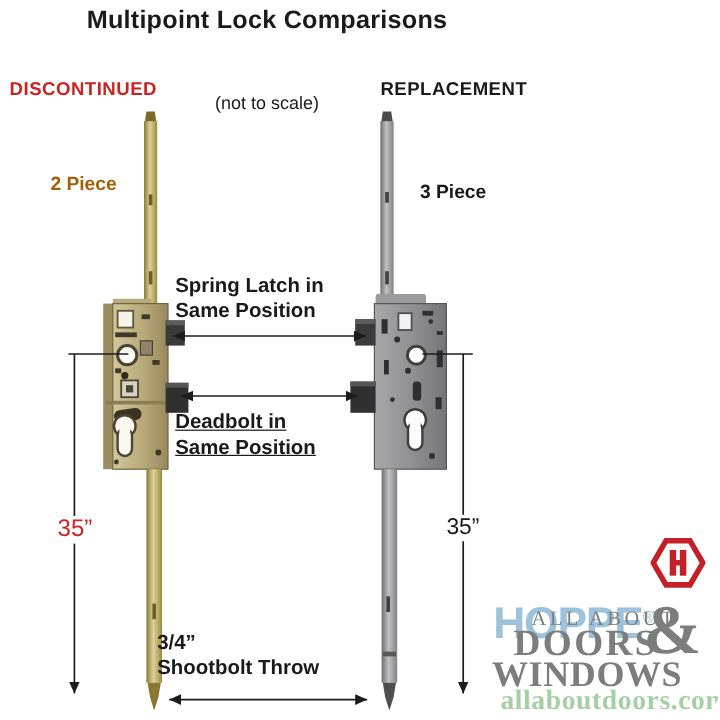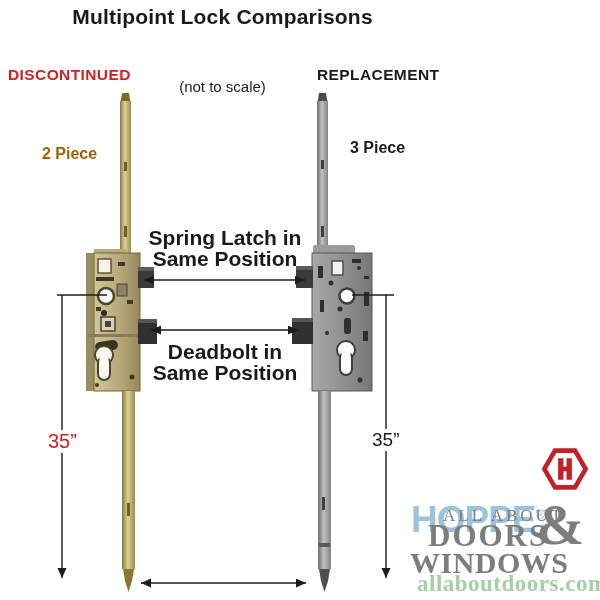--- a/index.html
+++ b/index.html
@@ -1,28 +1,28 @@
 <!DOCTYPE html>
 <html><head>
 <meta charset="utf-8">
 <style>
   html,body{margin:0;padding:0;}
   body{font-family:"Liberation Sans",sans-serif;background:#fff;}
-  #canvas{position:relative;width:600px;height:600px;background:#ffffff;overflow:hidden;}
+  #canvas{position:relative;width:600px;height:600px;background:#ffffff;overflow:hidden;border-radius:27px;}
   #diagram-svg{position:absolute;left:0;top:0;z-index:1;}
   .txt{position:absolute;z-index:2;color:#1a1a1a;}
   .title{left:0;top:5px;width:445px;text-align:center;font-size:21px;font-weight:600;letter-spacing:.2px;}
   .subtitle{left:0;top:30px;width:445px;text-align:center;font-size:15px;font-weight:500;margin-top:48px;}
   .status-left{left:8px;top:66px;font-size:15.5px;font-weight:700;color:#cc2222;letter-spacing:.4px;}
   .status-right{left:317px;top:66px;font-size:15.5px;font-weight:600;letter-spacing:.4px;}
   .piece-left{left:42px;top:145px;font-size:16px;font-weight:600;color:#a16207;}
-  .piece-right{left:350px;top:139px;font-size:16px;font-weight:600;}
-  .ann{width:158px;text-align:center;font-size:21px;line-height:21px;font-weight:600;}
+  .piece-right{left:350px;top:152px;font-size:16px;font-weight:600;}
+  .ann{width:158px;text-align:left;font-size:17px;line-height:21px;font-weight:600;}
   .ann-spring{left:146px;top:227px;}
-  .ann-dead{left:146px;top:341px;}
+  .ann-dead{left:146px;top:341px;text-decoration:underline;}
   .ann-shoot{left:131px;top:525px;width:190px;}
   .dim{background:#ffffff;padding:0 3px;font-weight:400;}
   .dim-left{left:45px;top:430px;font-size:20px;color:#cc2222;}
   .dim-right{left:369px;top:429px;font-size:19px;}
   .hoppe-wordmark{left:411px;top:452px;font-size:37px;font-weight:700;color:#9dc3dc;letter-spacing:-1px;line-height:1.1;margin-top:48px;}
   .hoppe-wordmark sup{font-size:13px;font-weight:400;letter-spacing:0;}
   .hoppe-tagline{left:413px;top:489px;font-size:13.5px;color:#9dc3dc;font-weight:500;}
   .serif{font-family:"Liberation Serif",serif;color:#7d7d7d;}
   .aadw-line1{left:443px;top:506px;font-size:17px;letter-spacing:3px;}
   .aadw-doors{left:428px;top:518px;font-size:31px;font-weight:700;letter-spacing:2px;text-align:center;}
@@ -175,20 +175,24 @@
   <div class="txt piece-right">3 Piece</div>
 
   <div class="txt ann ann-spring">
     <div>Spring Latch in</div>
     <div>Same Position</div>
   </div>
   <div class="txt ann ann-dead">
     <div>Deadbolt in</div>
     <div>Same Position</div>
   </div>
+  <div class="txt ann ann-shoot">
+    <div>3/4”</div>
+    <div>Shootbolt Throw</div>
+  </div>
 
   <div class="txt dim dim-left">35”</div>
   <div class="txt dim dim-right">35”</div>
 
   <div class="txt hoppe-wordmark"><span>HOPPE</span><sup>®</sup></div>
 
   <svg id="hoppe-hex" width="46" height="48" viewBox="0 0 60 62">
     <polygon points="3,31 17,7 43,7 57,31 43,55 17,55" fill="none" stroke="#c32127" stroke-width="6"></polygon>
     <rect x="21" y="17" width="7" height="28" fill="#c32127"></rect>
     <rect x="32" y="17" width="7" height="28" fill="#c32127"></rect>

